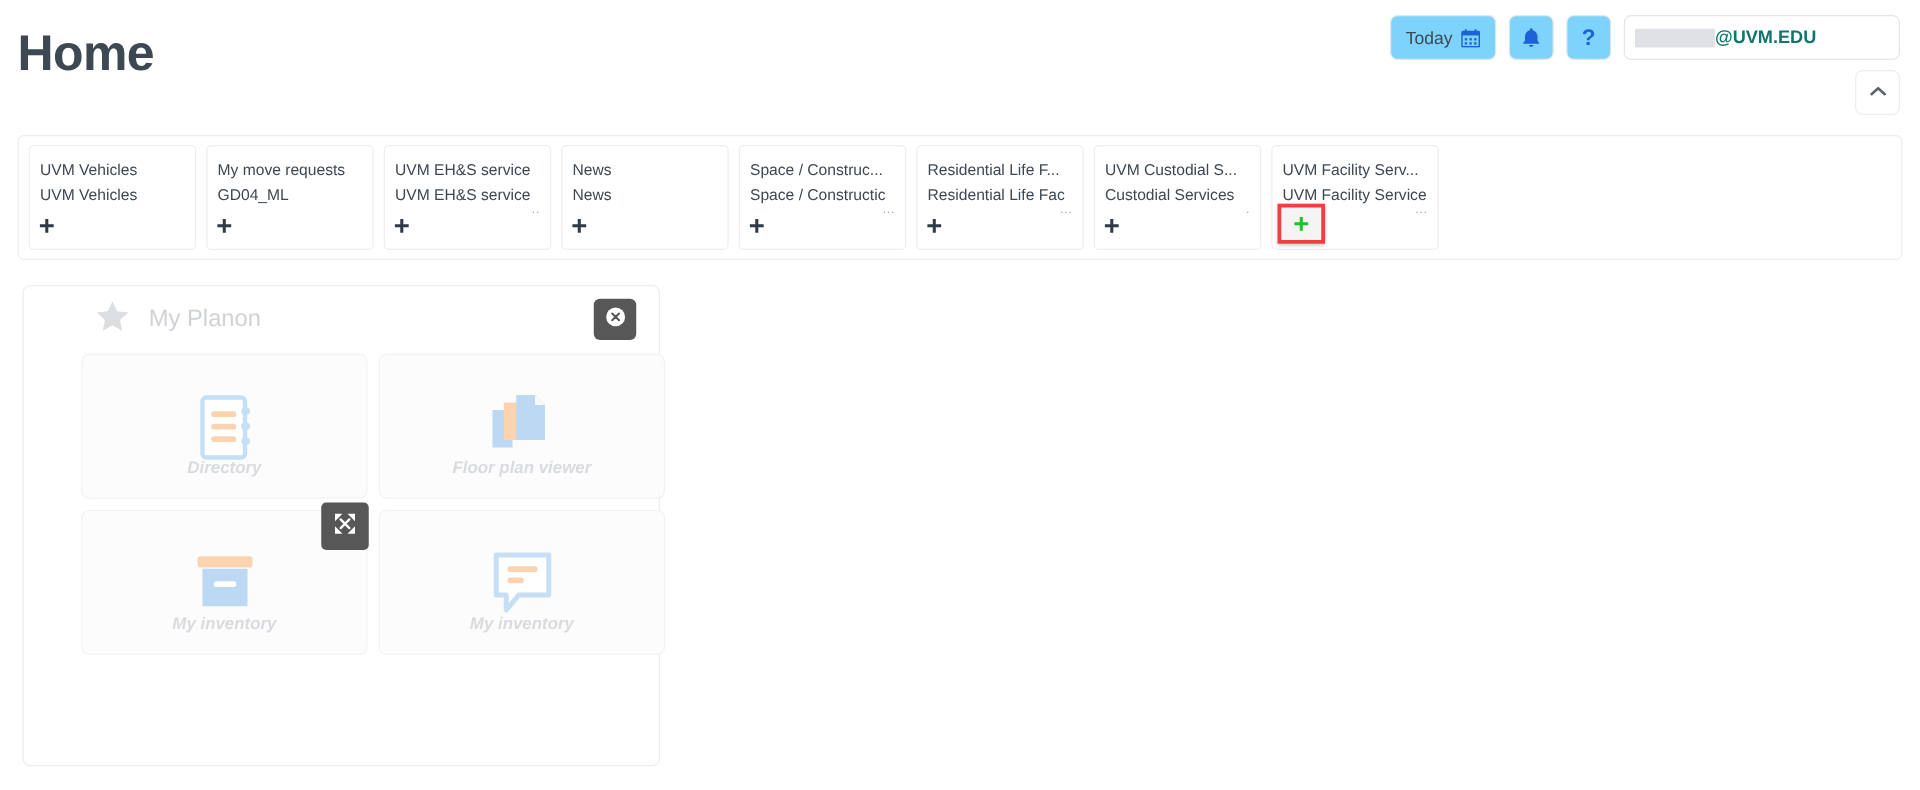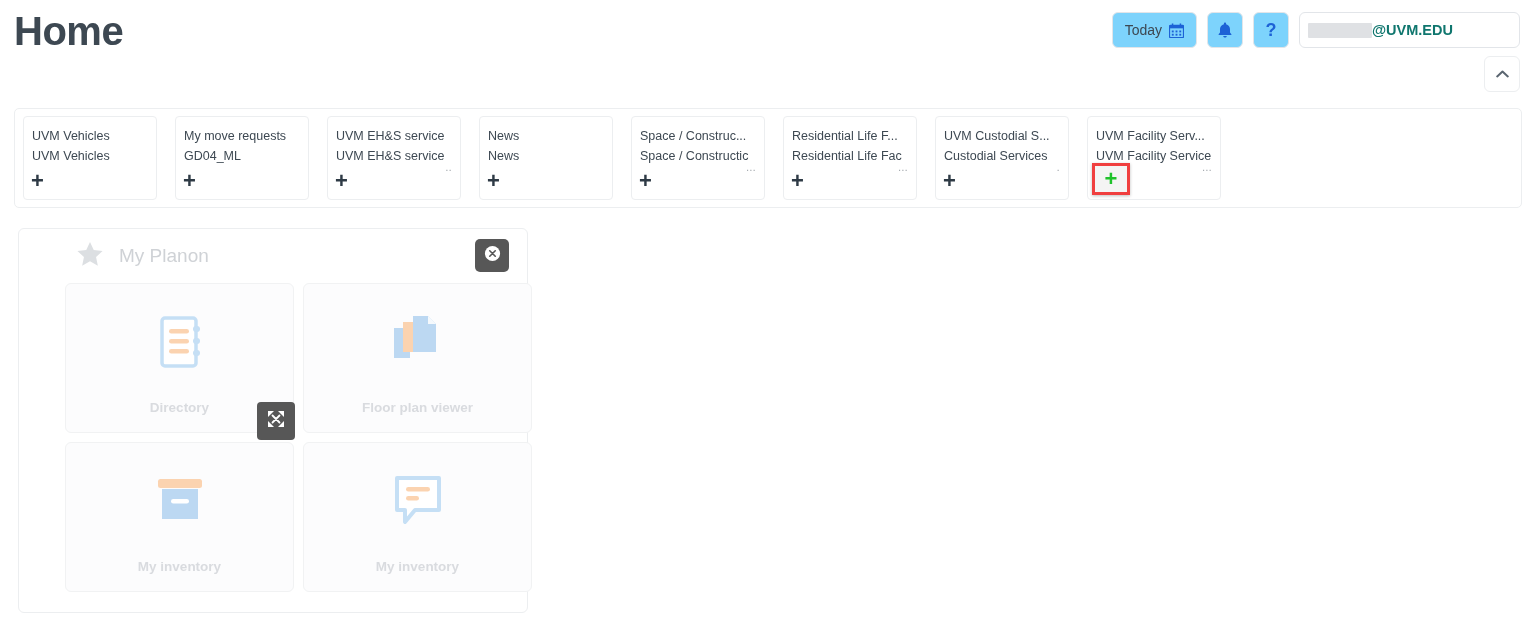--- a/index.html
+++ b/index.html
@@ -12,21 +12,21 @@
   }
 
   
   .header {
     position: relative;
     height: 66px;
     padding: 0 16px;
   }
   .page-title {
     position: absolute;
-    left: 14px; top: 4px;
+    left: 14px; top: 16px;
     font-size: 40px;
     font-weight: bold;
     color: #3d4852;
     letter-spacing: -0.5px;
     line-height: 54px;
     margin: 0;
   }
   .header-actions {
     position: absolute;
     right: 16px; top: 12px;
@@ -119,21 +119,21 @@
     position: absolute;
     left: 14px; top: 108px;
     width: 1508px; height: 100px;
     border: 1px solid #eceef0;
     border-radius: 5px;
     background: #fff;
     padding: 7px 8px;
   }
   .strip {
     display: flex;
-    gap: 18px;
+    gap: 8px;
     height: 100%;
   }
   .qcard {
     width: 134px;
     flex: 0 0 134px;
     border: 1px solid #eceef0;
     border-radius: 4px;
     background: #fff;
     position: relative;
     padding: 9px 8px 0 8px;
@@ -213,31 +213,32 @@
     cursor: pointer;
   }
 
   .tiles {
     padding: 0 22px;
     display: grid;
     grid-template-columns: 229px 229px;
     gap: 9px;
   }
   .tile {
-    height: 150px;
+    height: 116px;
     border: 1px solid #f1f2f3;
     border-radius: 6px;
     background: #fcfcfd;
     display: flex;
     flex-direction: column;
     align-items: center;
     justify-content: flex-start;
     padding-top: 26px;
     position: relative;
     cursor: pointer;
+    font-style: italic;
   }
   .tile-ico { height: 64px; display: flex; align-items: center; }
   .tile-label {
     position: absolute;
     bottom: 17px;
     font-size: 13.5px;
     color: #d9dbdf;
     font-weight: bold;
   }
 

